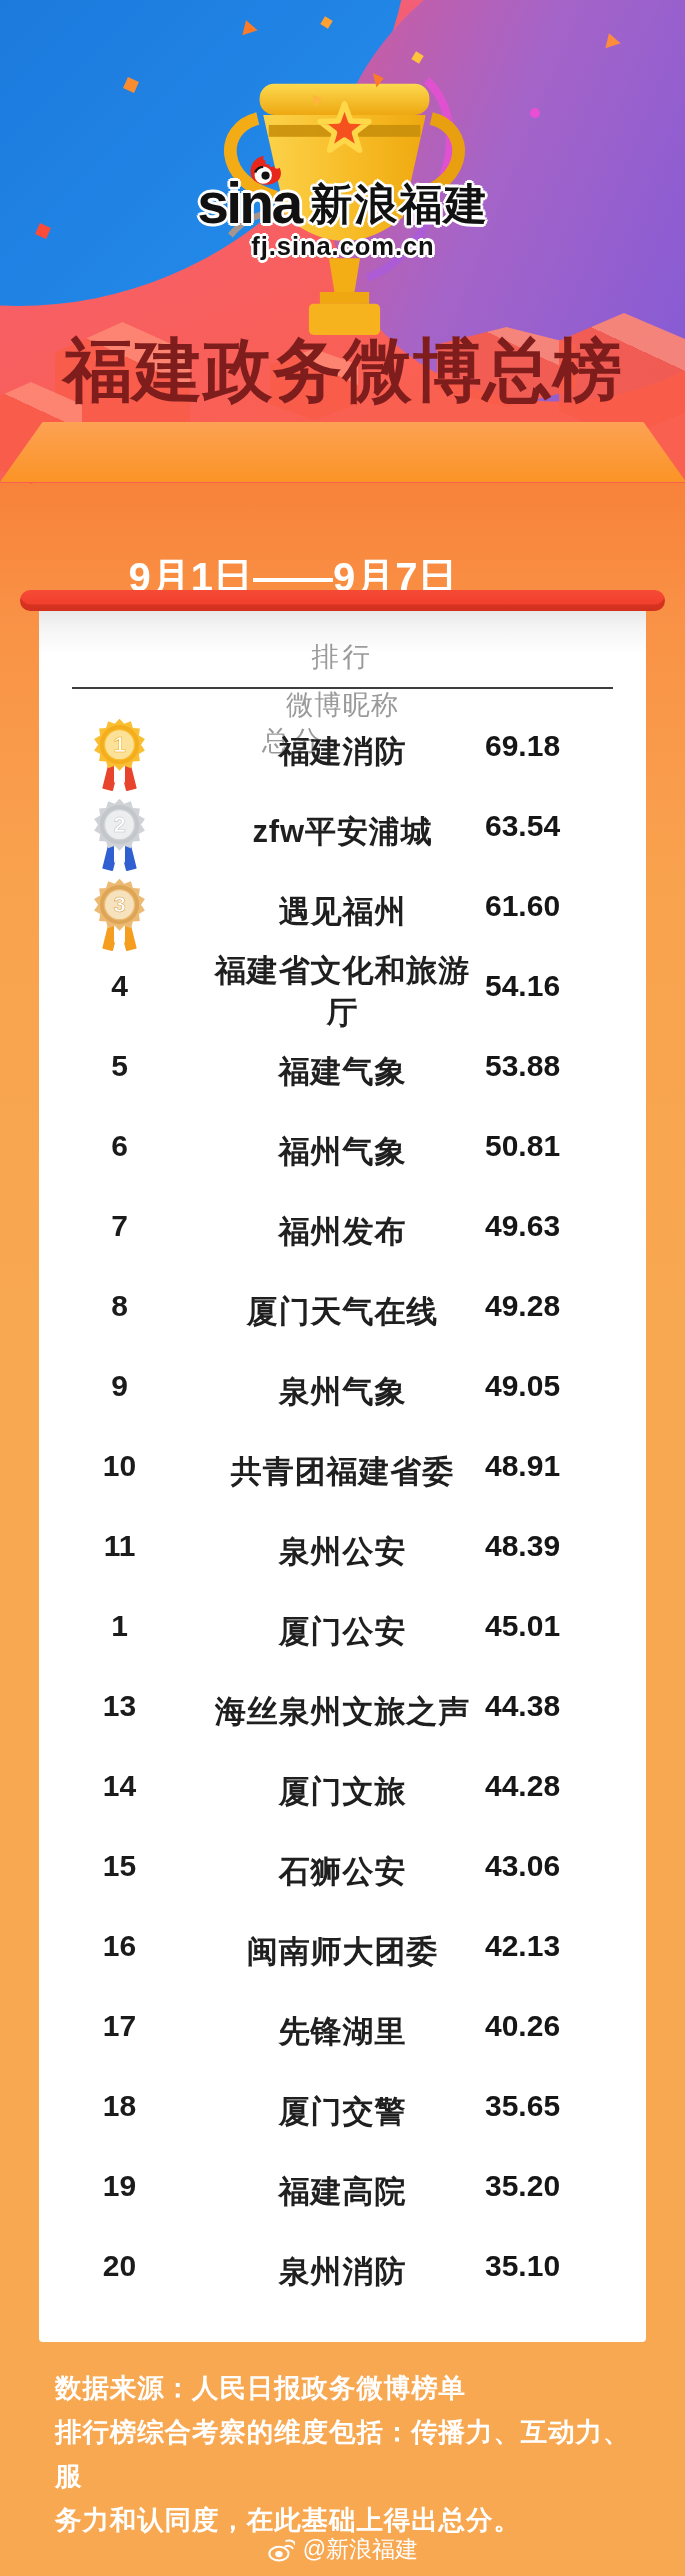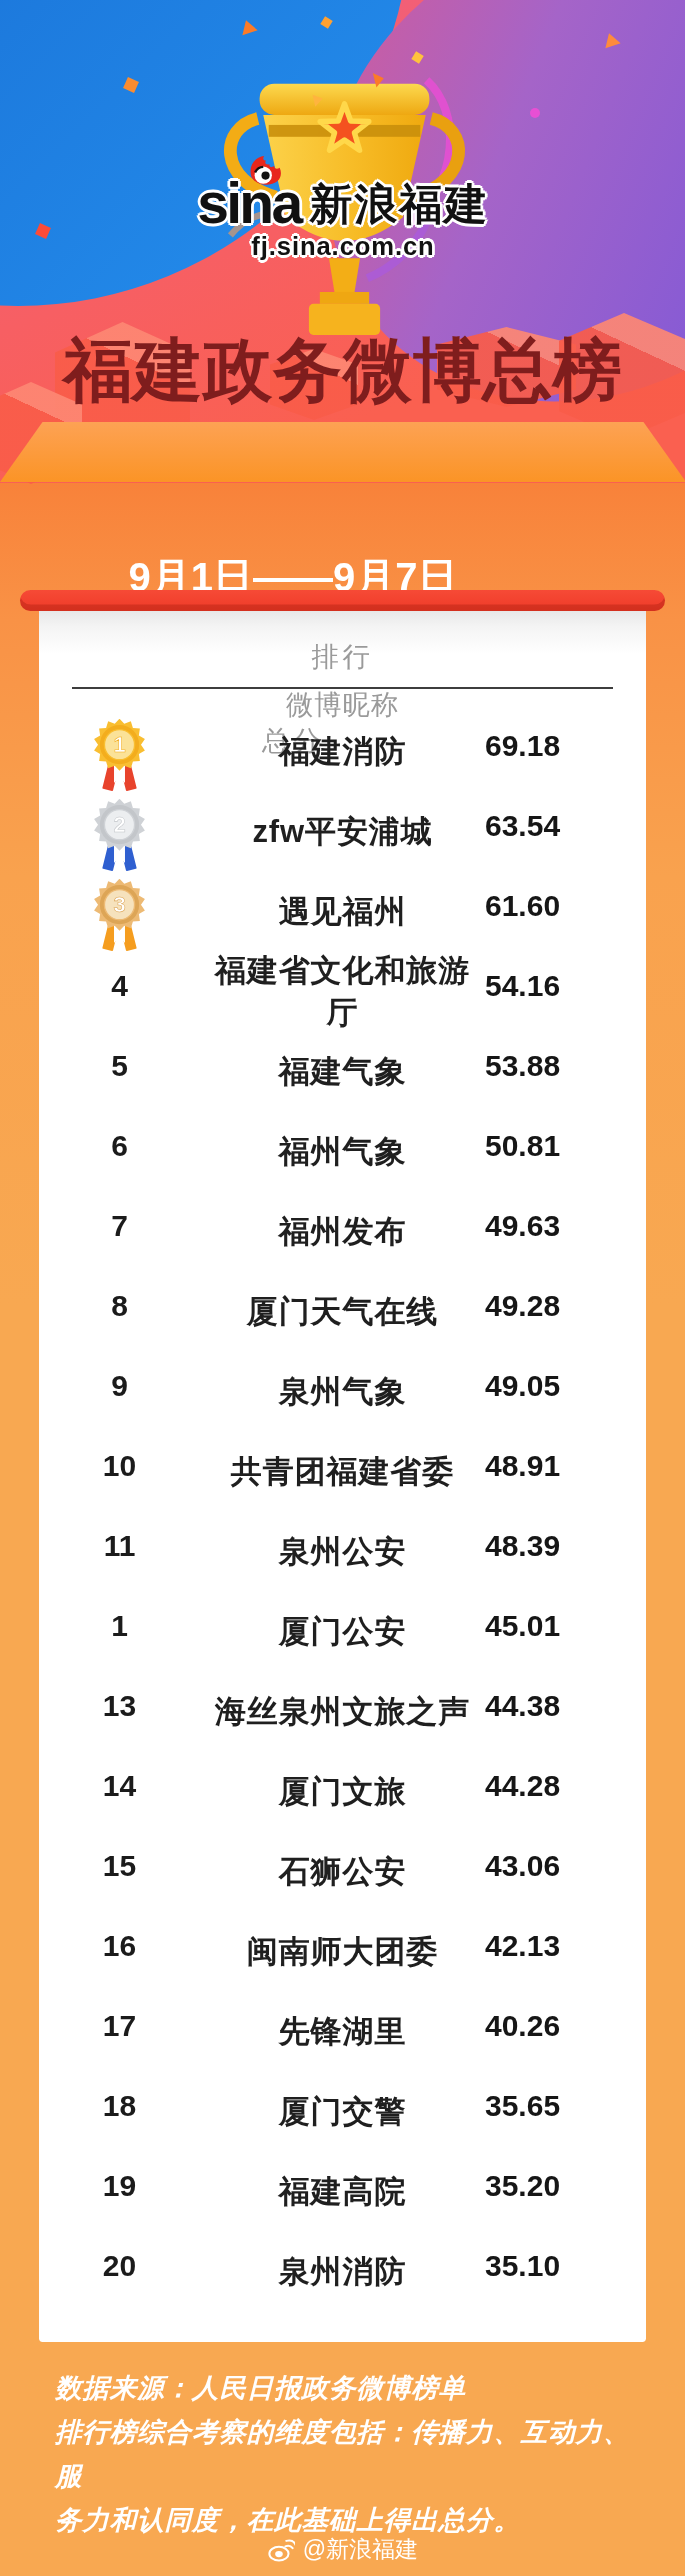--- a/index.html
+++ b/index.html
@@ -55,21 +55,21 @@
   .divider{margin:0 33px;border-bottom:2.7px solid #3d3d3d;}
   .t-body{margin-top:16.5px;}
   .t-row{display:flex;align-items:center;height:80px;}
   .col-rank{width:161px;display:flex;justify-content:center;align-items:center;}
   .col-name{flex:1;text-align:center;font-size:31px;font-weight:700;color:#1f1f1f;letter-spacing:0.9px;margin-top:12px;}
   .col-score{width:161px;text-align:left;font-size:30px;font-weight:700;color:#161616;}
   .rank-num{font-size:30px;font-weight:600;color:#1b1b1b;}
   .medal{transform:translateY(12px);}
   
   .footer-note{position:absolute;left:55px;top:2366px;width:585px;z-index:5;
-               color:#fff;font-size:26.5px;font-weight:700;line-height:44px;letter-spacing:0.9px;font-style:italic;}
+               color:#fff;font-size:26.5px;font-weight:700;line-height:44px;letter-spacing:0.9px;}
   .brand-footer{position:absolute;left:0;top:2534px;width:686px;z-index:5;display:flex;
                 justify-content:center;align-items:center;gap:7.3px;color:#fff;
                 font-size:23px;font-weight:500;}
 </style>
 </head>
 <body>
 
 <div class="poster">
 
   <div class="bg-pink">

